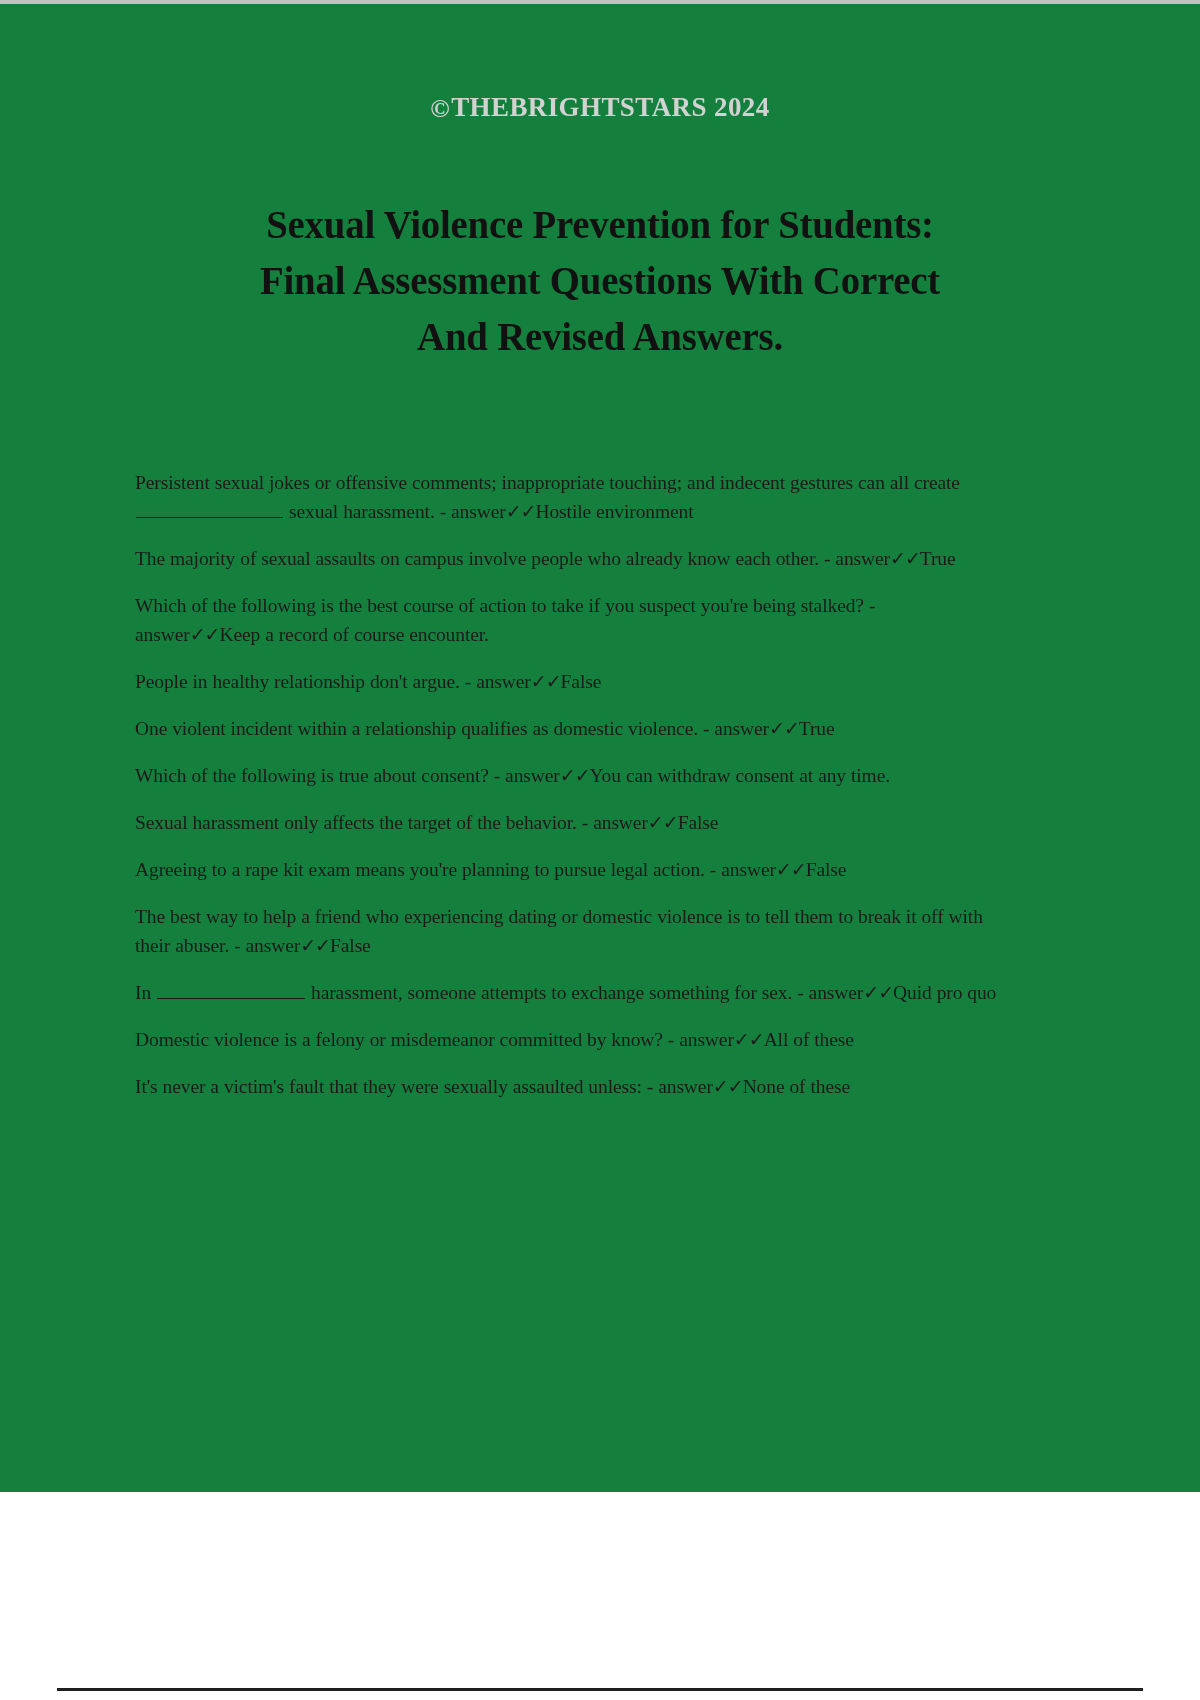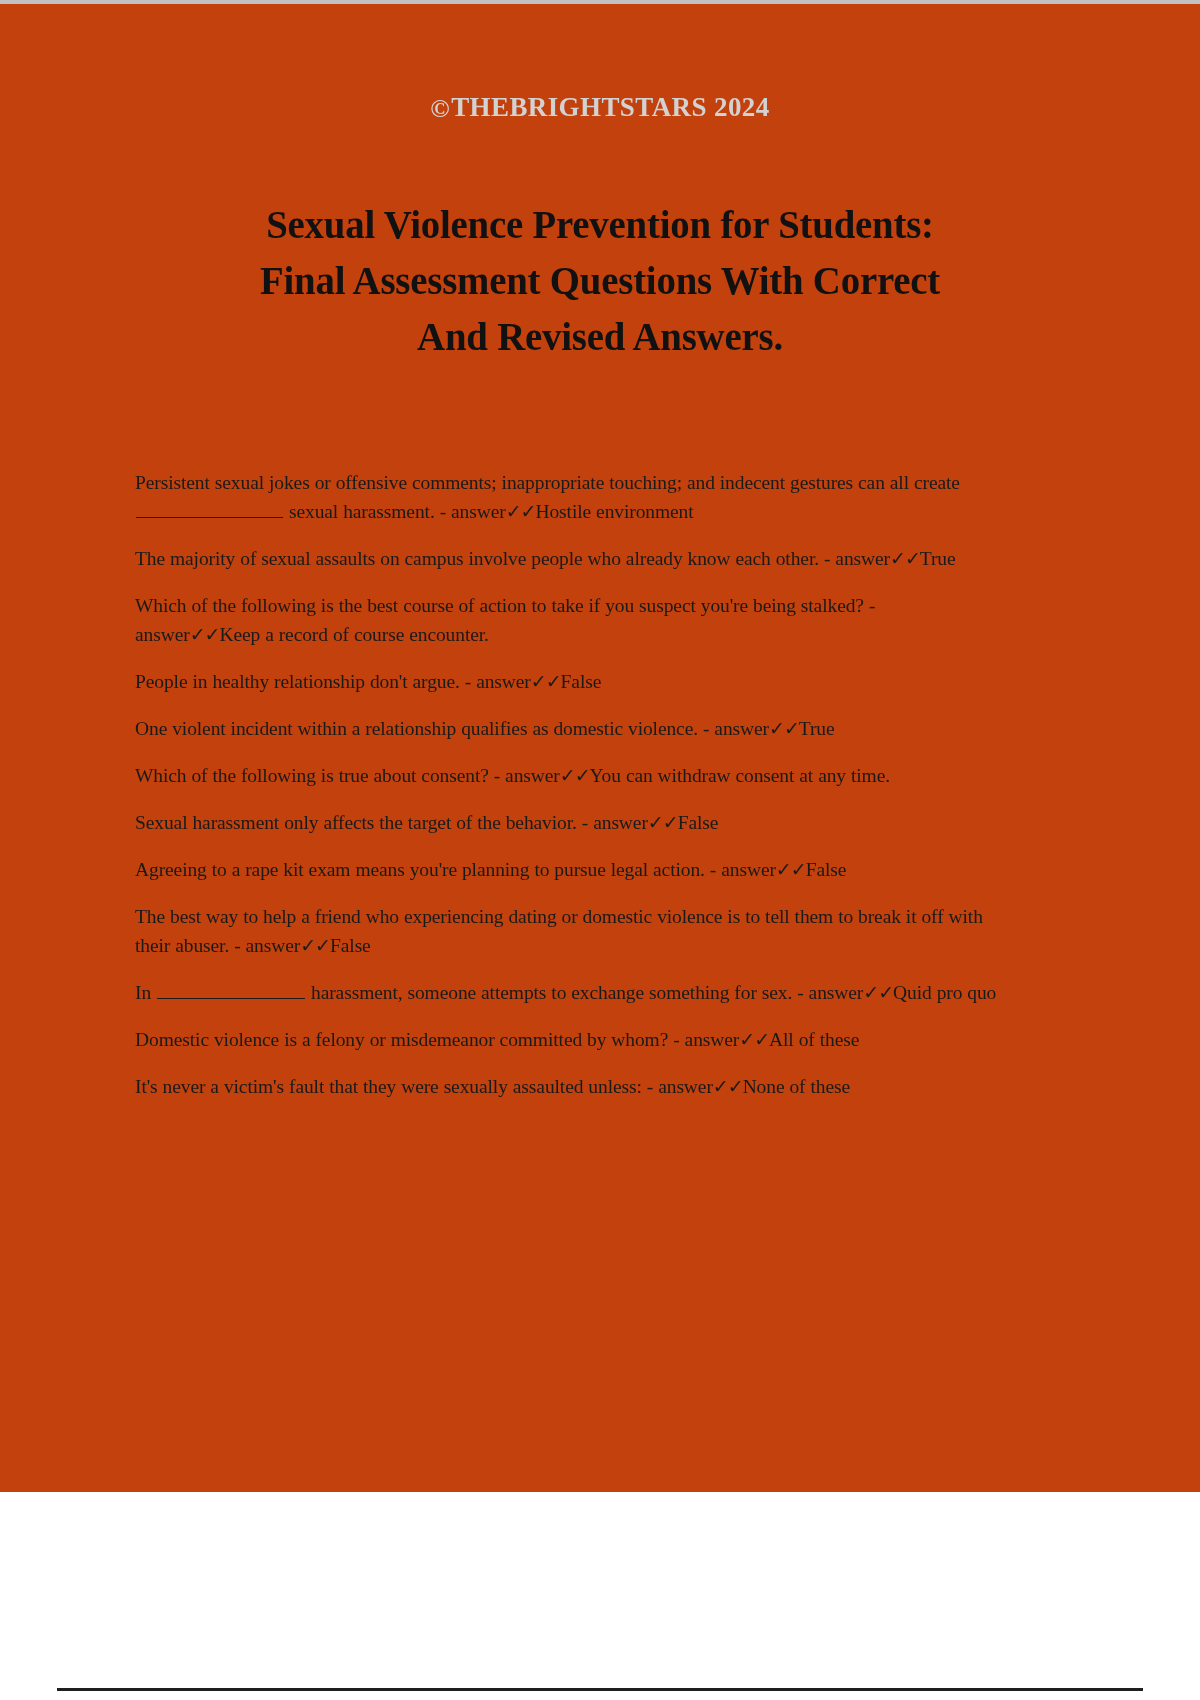--- a/index.html
+++ b/index.html
@@ -15,21 +15,21 @@
     font-family: "Liberation Serif", "DejaVu Serif", serif;
   }
 
   
   .page {
     position: absolute;
     left: 0;
     top: 0;
     width: 1200px;
     height: 1492px;
-    background: #c2410c;
+    background: #15803d;
   }
 
   
   .page::before {
     content: "";
     position: absolute;
     left: 0; top: 0;
     width: 1200px; height: 4px;
     background: #c2c2c2;
   }
@@ -147,20 +147,20 @@
       <p class="qa"><span>Persistent sexual jokes or offensive comments; inappropriate touching; and indecent gestures can all create</span><span class="blank b1"></span><span> sexual harassment.</span><span> - answer</span><span class="ticks">✓✓</span><span>Hostile environment</span></p>
       <p class="qa"><span>The majority of sexual assaults on campus involve people who already know each other.</span><span> - answer</span><span class="ticks">✓✓</span><span>True</span></p>
       <p class="qa"><span>Which of the following is the best course of action to take if you suspect you're being stalked?</span><span> - answer</span><span class="ticks">✓✓</span><span>Keep a record of course encounter.</span></p>
       <p class="qa"><span>People in healthy relationship don't argue.</span><span> - answer</span><span class="ticks">✓✓</span><span>False</span></p>
       <p class="qa"><span>One violent incident within a relationship qualifies as domestic violence.</span><span> - answer</span><span class="ticks">✓✓</span><span>True</span></p>
       <p class="qa"><span>Which of the following is true about consent?</span><span> - answer</span><span class="ticks">✓✓</span><span>You can withdraw consent at any time.</span></p>
       <p class="qa"><span>Sexual harassment only affects the target of the behavior.</span><span> - answer</span><span class="ticks">✓✓</span><span>False</span></p>
       <p class="qa"><span>Agreeing to a rape kit exam means you're planning to pursue legal action.</span><span> - answer</span><span class="ticks">✓✓</span><span>False</span></p>
       <p class="qa"><span>The best way to help a friend who experiencing dating or domestic violence is to tell them to break it off with their abuser.</span><span> - answer</span><span class="ticks">✓✓</span><span>False</span></p>
       <p class="qa"><span>In </span><span class="blank b2"></span><span> harassment, someone attempts to exchange something for sex.</span><span> - answer</span><span class="ticks">✓✓</span><span>Quid pro quo</span></p>
-      <p class="qa"><span>Domestic violence is a felony or misdemeanor committed by whom?</span><span> - answer</span><span class="ticks">✓✓</span><span>All of these</span></p>
+      <p class="qa"><span>Domestic violence is a felony or misdemeanor committed by know?</span><span> - answer</span><span class="ticks">✓✓</span><span>All of these</span></p>
       <p class="qa"><span>It's never a victim's fault that they were sexually assaulted unless:</span><span> - answer</span><span class="ticks">✓✓</span><span>None of these</span></p>
     </div>
 
 </div>
 
 <div class="bottom-band"></div>
 <div class="bottom-rule"></div>
 
 </body></html>

